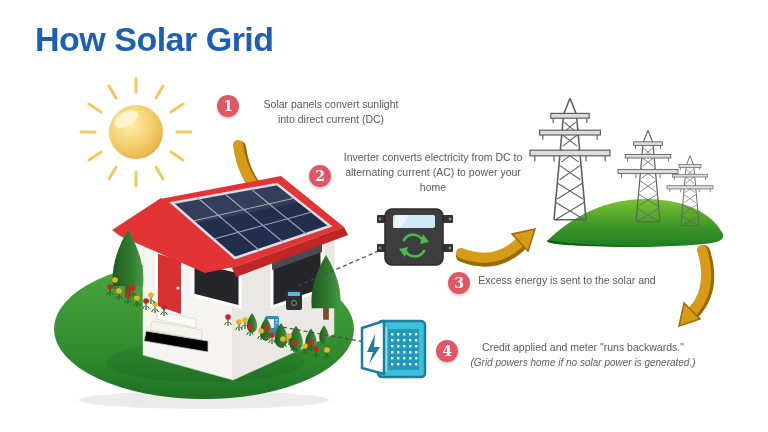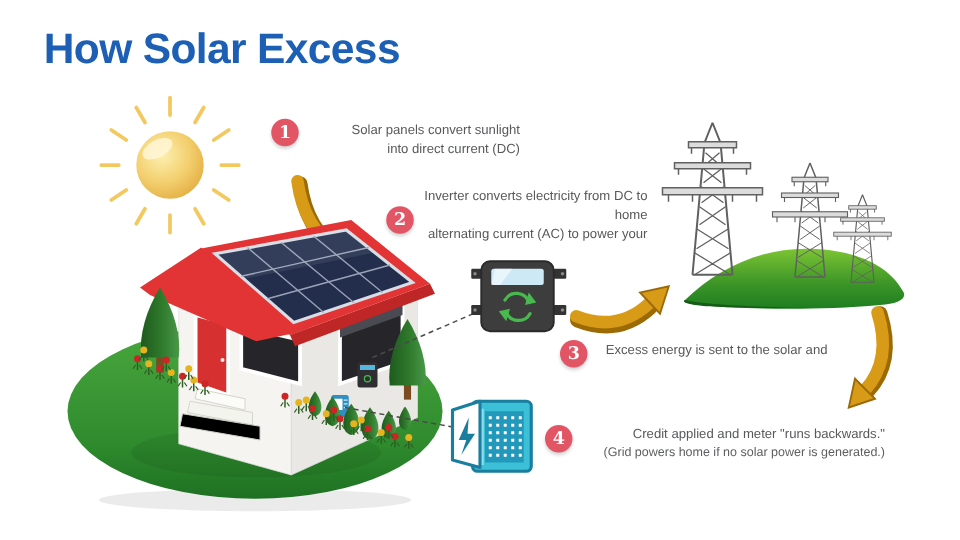--- a/index.html
+++ b/index.html
@@ -4,23 +4,23 @@
 <style>
   html,body{margin:0;padding:0}
   body{width:768px;height:432px;position:relative;background:#ffffff;overflow:hidden;
        font-family:"Liberation Sans",sans-serif}
   .title{position:absolute;left:35px;top:20px;font-size:34px;font-weight:bold;
          color:#1d5fb4;letter-spacing:-0.5px}
   svg.scene{position:absolute;left:0;top:0}
   .badge{position:absolute;width:22px;height:22px;border-radius:50%;background:#e25565;
          color:#fff;font-family:"DejaVu Serif",serif;font-weight:bold;font-size:14px;
          text-align:center;line-height:22px;box-shadow:0 2px 3px rgba(0,0,0,.18)}
-  .step-text{position:absolute;color:#58595b;font-size:10.5px;line-height:15px;text-align:right}
+  .step-text{position:absolute;color:#58595b;font-size:10.5px;line-height:15px;text-align:center}
   .step-text .line{display:block;white-space:nowrap}
-  .step-text .sub{display:block;white-space:nowrap;font-size:10px;color:#5d5e60}
+  .step-text .sub{display:block;white-space:nowrap;font-style:italic;font-size:10px;color:#5d5e60}
 </style>
 </head>
 <body>
 
 <svg class="scene" width="768" height="432" viewBox="0 0 768 432">
   <defs>
     <radialGradient id="sunG" cx="38%" cy="35%" r="75%">
       <stop offset="0%" stop-color="#fdf0b0"></stop>
         <stop offset="55%" stop-color="#f3cf6e"></stop>
         <stop offset="100%" stop-color="#e2ab3f"></stop>
@@ -253,33 +253,33 @@
         <rect x="397" y="363" width="2.4" height="2.4"></rect>
         <rect x="403" y="363" width="2.4" height="2.4"></rect>
         <rect x="409" y="363" width="2.4" height="2.4"></rect>
         <rect x="415" y="363" width="2.4" height="2.4"></rect>
     </g>
     <polygon points="362,328 384,321 384,374 362,368" fill="#ffffff" stroke="#1a7e9e" stroke-width="2.5" stroke-linejoin="round"></polygon>
     <path d="M375,334 L367,352 L373,352 L369,364 L380,347 L374,347 Z" fill="#1a7e9e"></path>
   </g>
 </svg>
 
-<div class="title">How Solar Excess</div>
+<div class="title">How Solar Grid</div>
 
 <div class="badge" style="left:217px;top:95px">1</div>
 <div class="step-text" style="left:246px;top:97px;width:170px">
   <span class="line">Solar panels convert sunlight</span>
   <span class="line">into direct current (DC)</span>
 </div>
 
 <div class="badge" style="left:309px;top:165px">2</div>
-<div class="step-text" style="left:318px;top:150px;width:200px">
+<div class="step-text" style="left:333px;top:150px;width:200px">
   <span class="line">Inverter converts electricity from DC to</span>
+  <span class="line">alternating current (AC) to power your</span>
   <span class="line">home</span>
-  <span class="line">alternating current (AC) to power your</span>
 </div>
 
 <div class="badge" style="left:448px;top:272px">3</div>
 <div class="step-text" style="left:472px;top:273px;width:190px">
   <span class="line">Excess energy is sent to the solar and</span>
 </div>
 
 <div class="badge" style="left:436px;top:340px">4</div>
 <div class="step-text" style="left:458px;top:340px;width:250px">
   <span class="line">Credit applied and meter "runs backwards."</span>

